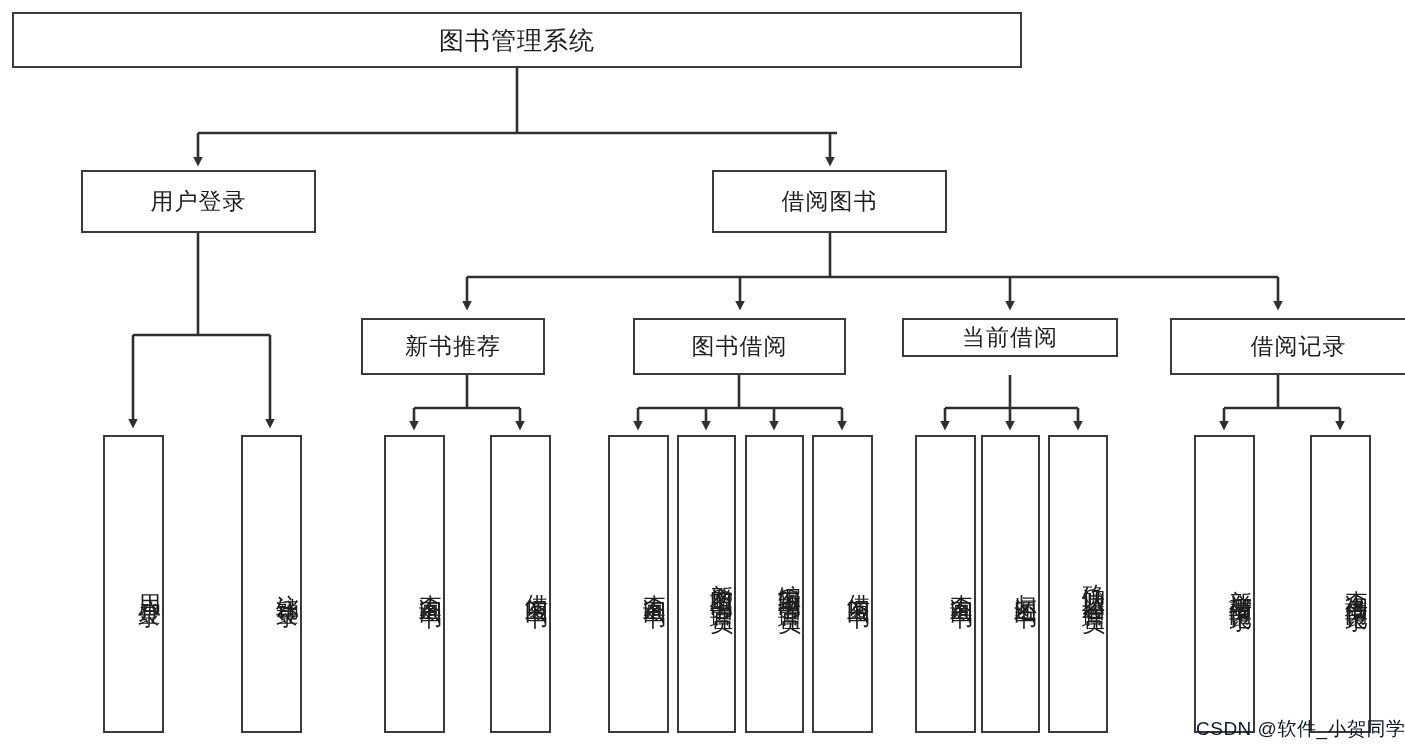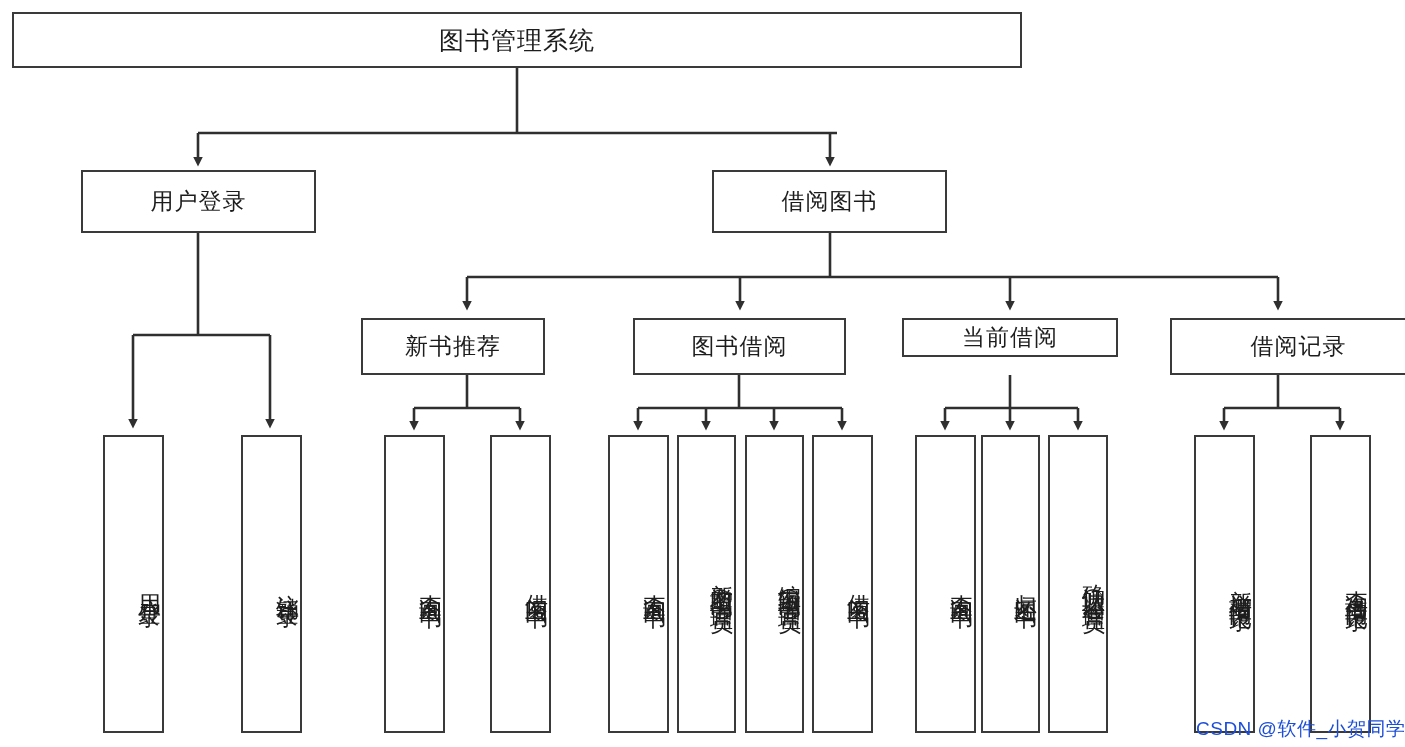--- a/index.html
+++ b/index.html
@@ -53,21 +53,21 @@
     white-space: nowrap;
   }
   .node.vertical > span {
     display: block;
   }
   .node.root {
     font-size: 25px;
   }
   .watermark {
     position: absolute;
-    color: #1d4ed8;
+    color: #0f172a;
     font-size: 19px;
     white-space: nowrap;
     letter-spacing: 0.5px;
   }
 </style>
 </head>
 <body>
 
 <div id="canvas">
 

